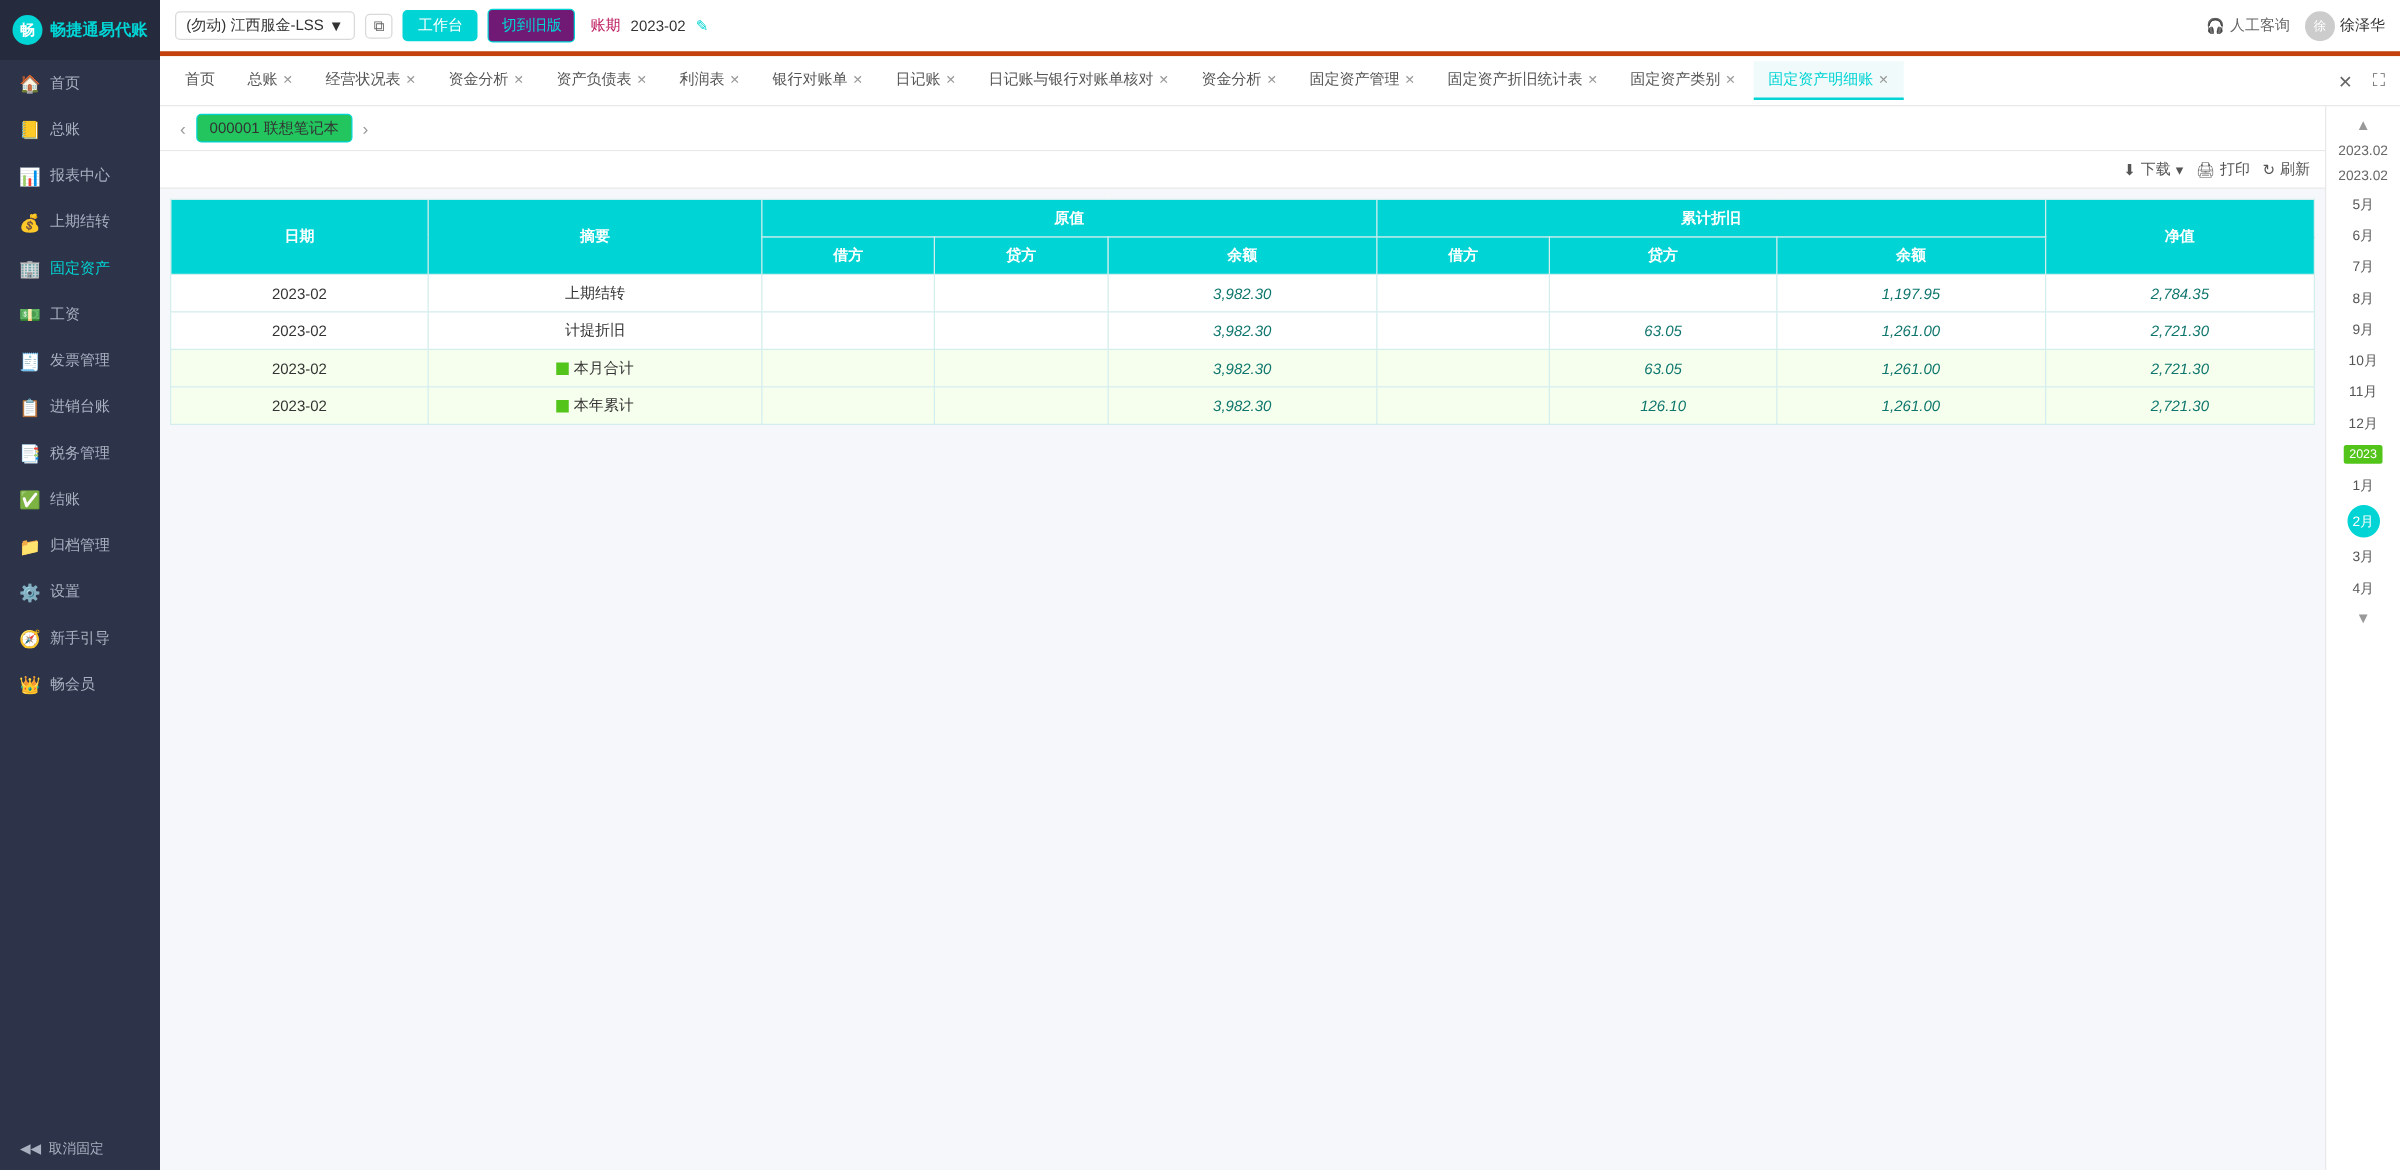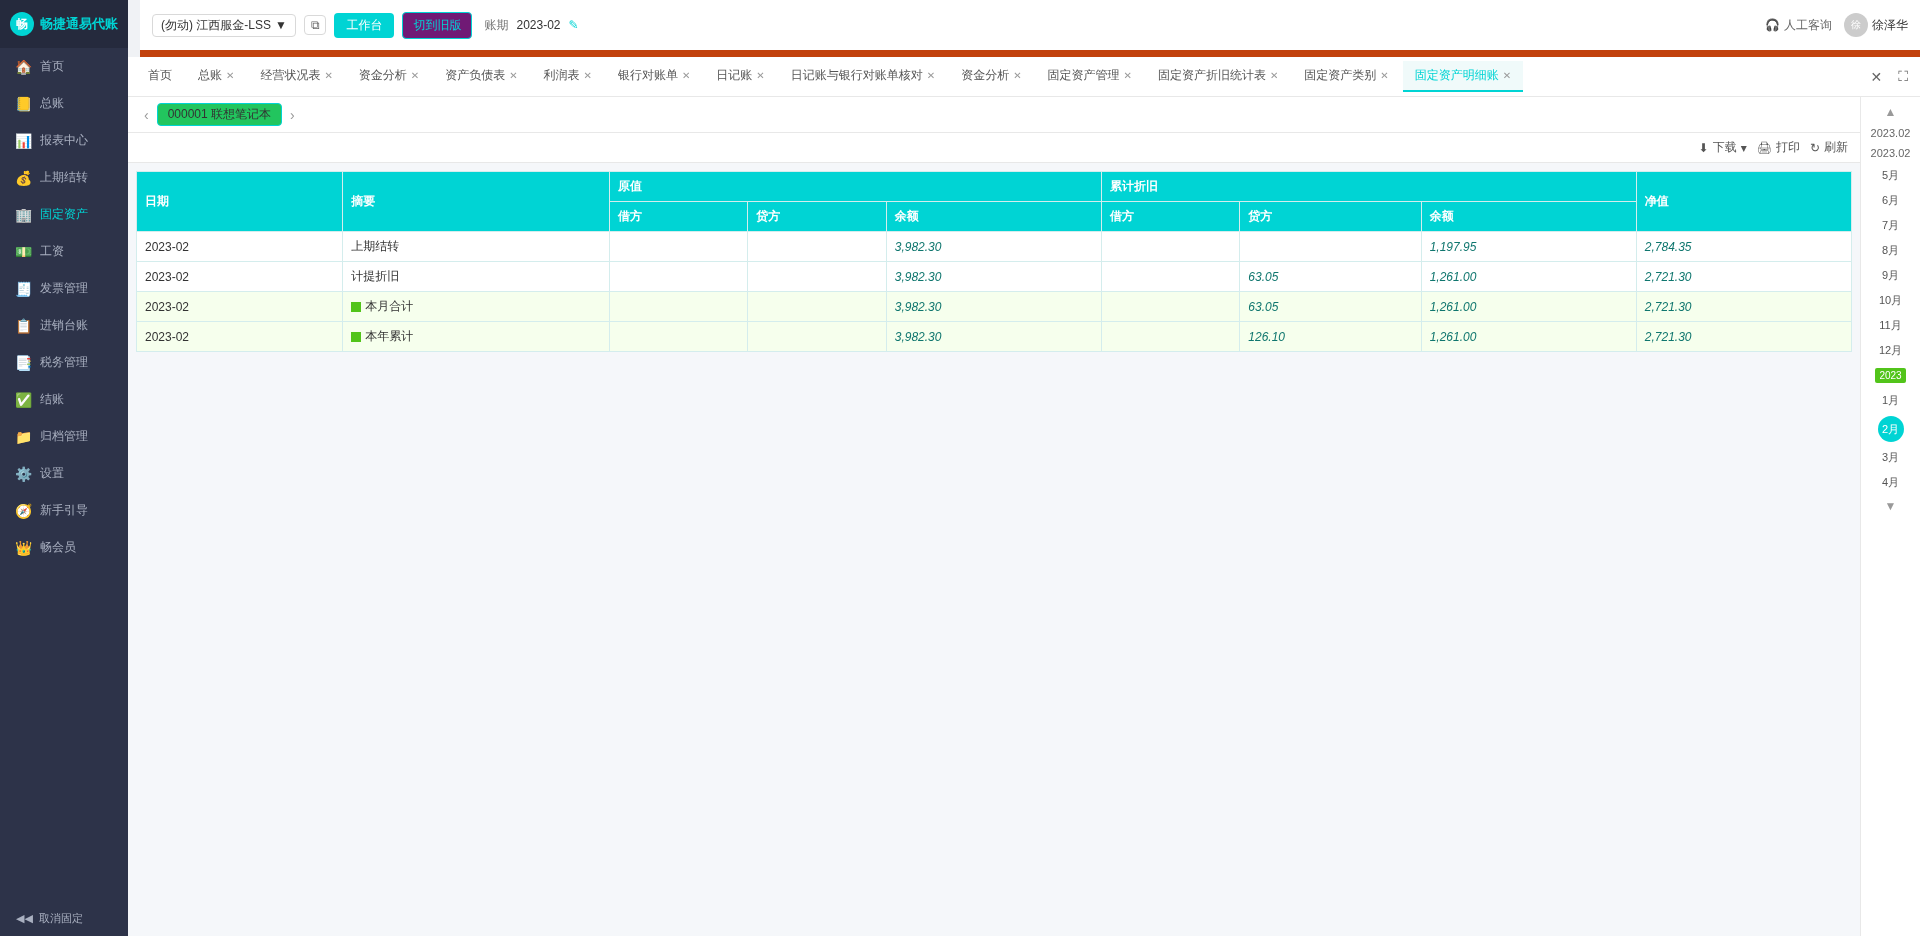--- a/index.html
+++ b/index.html
@@ -58,47 +58,46 @@
     .main {
       flex: 1;
       display: flex;
       flex-direction: column;
       overflow: hidden;
     }
 
     
     .topbar {
       background: #fff;
-      height: 57px;
+      height: 45px;
       display: flex;
       align-items: center;
       padding: 0 12px;
       gap: 8px;
-      border-bottom: 7px solid #c2410c;
-      flex-shrink: 0;
-      margin-left: 12px;
+      border-bottom: 4px solid #c2410c;
+      flex-shrink: 0;
     }
     .company-selector {
       display: flex; align-items: center; gap: 4px;
       border: 1px solid #d9d9d9; border-radius: 4px;
       padding: 2px 8px; cursor: pointer; font-size: 12px; color: #333;
     }
     .copy-icon-btn {
       border: 1px solid #d9d9d9; border-radius: 4px;
       padding: 2px 6px; cursor: pointer; color: #666;
     }
     .workbench-btn {
       background: #00d4d4; color: #fff; border: none;
       border-radius: 4px; padding: 4px 12px; cursor: pointer; font-size: 12px;
     }
     .switch-old-btn {
       border: 1px solid #00d4d4; color: #00d4d4; background: #701a75;
       border-radius: 4px; padding: 4px 10px; cursor: pointer; font-size: 12px;
     }
-    .period-label { font-size: 12px; color: #737373; margin-left: 4px; }
+    .period-label { font-size: 12px; color: #be185d; margin-left: 4px; }
     .period-value { font-size: 12px; color: #333; }
     .topbar-right { margin-left: auto; display: flex; align-items: center; gap: 12px; }
     .help-btn { display: flex; align-items: center; gap: 4px; color: #666; cursor: pointer; font-size: 12px; }
     .user-info { display: flex; align-items: center; gap: 4px; cursor: pointer; font-size: 12px; color: #333; }
     .user-avatar { width: 24px; height: 24px; background: #ccc; border-radius: 50%; display: flex; align-items: center; justify-content: center; font-size: 10px; color: #fff; }
 
     
     .tabbar {
       background: #fff;
       height: 40px;
@@ -178,21 +177,21 @@
     }
     .main-table {
       width: 100%;
       border-collapse: collapse;
       background: #fff;
       border: 1px solid #d4f0f0;
     }
     .main-table th, .main-table td {
       border: 1px solid #d4eded;
       padding: 6px 8px;
-      text-align: left;
+      text-align: center;
       font-size: 12px;
     }
     .th-group {
       background: #00d4d4;
       color: #fff;
       text-align: center;
     }
     .th-sub {
       background: #00d4d4;
       color: #fff;

